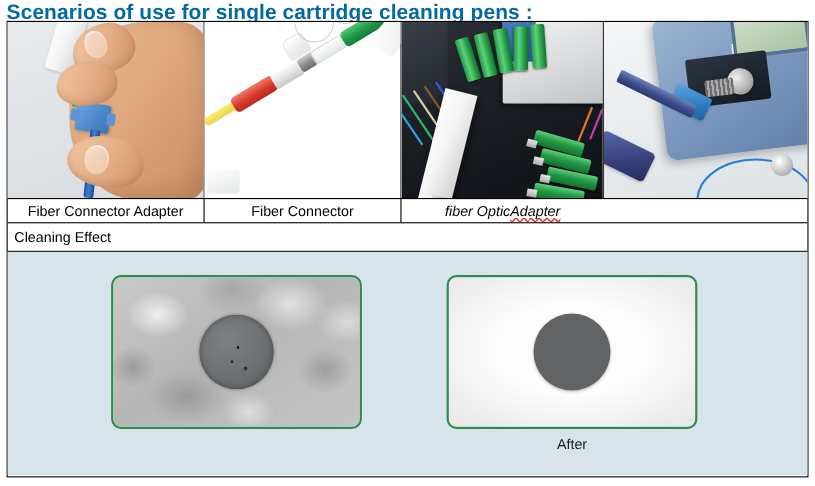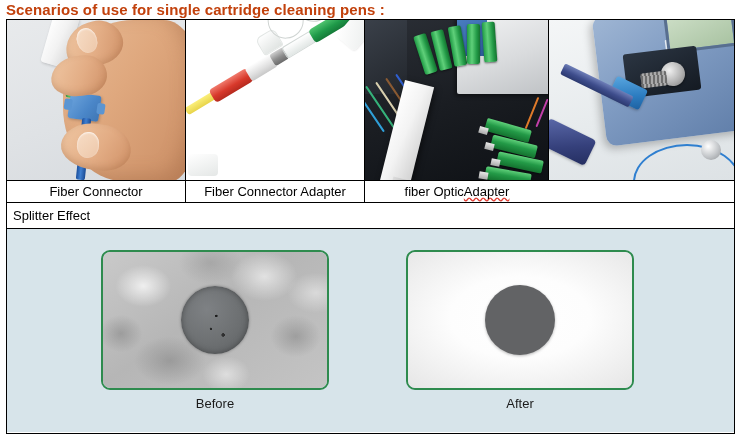--- a/index.html
+++ b/index.html
@@ -13,23 +13,23 @@
     font-family: "Liberation Sans", sans-serif;
     overflow: hidden;
     position: relative;
   }
 
   
   .page-title {
     position: absolute;
     left: 6px;
     top: 1px;
-    font-size: 15px;
+    font-size: 19px;
     font-weight: bold;
-    color: #c2410c;
+    color: #0369a1;
     letter-spacing: 0.1px;
     white-space: nowrap;
   }
 
   
   .frame {
     position: absolute;
     left: 6px;
     top: 19px;
     width: 729px;
@@ -48,21 +48,21 @@
   .photo-cell {
     position: relative;
     overflow: hidden;
     border-right: 1px solid #000000;
     box-sizing: border-box;
     background: #ffffff;
   }
   .photo-cell:last-child { border-right: none; }
   .pc1 { width: 179px; }
   .pc2 { width: 179px; }
-  .pc3 { width: 184px; }
+  .pc3 { width: 184px; font-style: italic; }
   .pc4 { width: 185px; }
 
   .caption-row {
     display: flex;
     height: 22px;
     border-bottom: 1px solid #000000;
     box-sizing: border-box;
   }
   .caption-cell {
     border-right: 1px solid #000000;
@@ -487,49 +487,48 @@
       <div class="p4-nut"></div>
       <div class="p4-bluetip"></div>
       <div class="p4-shaft"></div>
       <div class="p4-grip"></div>
       <div class="p4-arc"></div>
       <div class="p4-knob"></div>
     </div>
   </div>
 
   <div class="caption-row">
+    <div class="caption-cell pc1">
+      <span>Fiber Connector Adapter</span>
+    </div>
     <div class="caption-cell pc2">
       <span>Fiber Connector</span>
-    </div>
-    <div class="caption-cell pc1">
-      <span>Fiber Connector Adapter</span>
     </div>
     <div class="caption-cell pc3">
       <span>fiber Optic </span>
         <span class="spell">Adapter</span>
     </div>
   </div>
 
   <div class="effect-label-row">
-    <span>Splitter Effect</span>
+    <span>Cleaning Effect</span>
   </div>
 
   <div class="effect-panel">
 
     <div class="endface before">
       <div class="ef-inner">
         <div class="bg-dirty"></div>
         <div class="core-dirty"></div>
       </div>
     </div>
 
     <div class="endface after">
       <div class="ef-inner">
         <div class="bg-clean"></div>
         <div class="core-clean"></div>
       </div>
     </div>
 
-    <div class="ef-caption before">Before</div>
     <div class="ef-caption after">After</div>
   </div>
 
 </div>
 
 </body></html>

